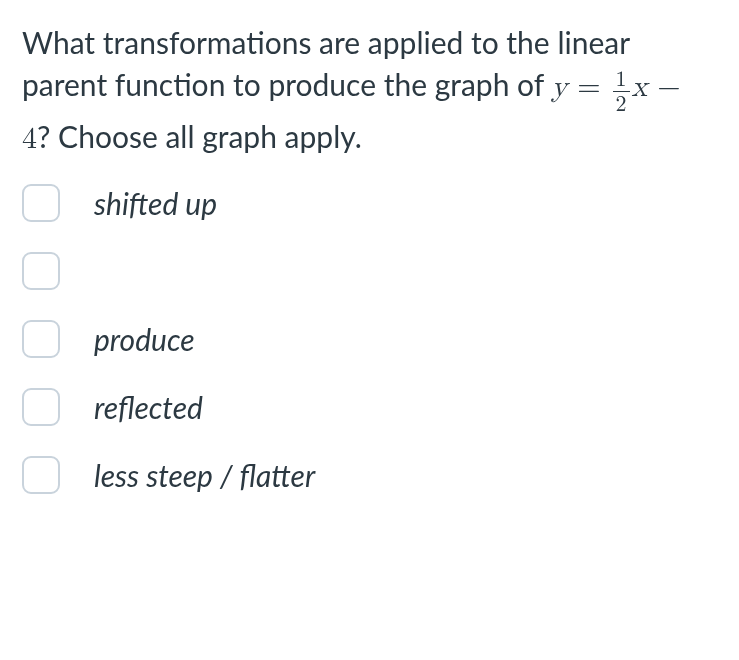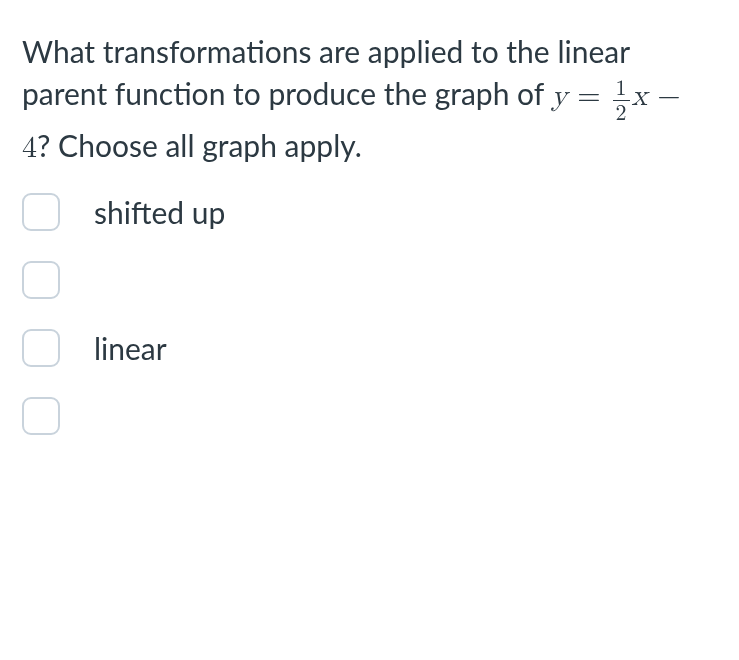--- a/index.html
+++ b/index.html
@@ -12,21 +12,21 @@
     font-family: "Lato", "Helvetica Neue", Arial, sans-serif;
     color: #2c3942;
   }
   .container {
     padding: 18px 22px 0 22px;
   }
   .question {
     font-size: 30px;
     line-height: 1.4;
     color: #2c3942;
-    margin: 12px 0 24px 0;
+    margin: 3px 0 24px 0;
   }
   .math-italic {
     font-family: "Latin Modern Math", "STIX Two Math", Cambria, "Times New Roman", serif;
     font-style: italic;
   }
   .math-upright {
     font-family: "Latin Modern Math", "STIX Two Math", Cambria, "Times New Roman", serif;
     font-style: normal;
   }
   .frac {
@@ -51,20 +51,21 @@
   .options {
     display: flex;
     flex-direction: column;
     gap: 30px;
     margin-top: 8px;
   }
   .option {
     display: flex;
     align-items: center;
     gap: 34px;
+    font-style: italic;
   }
   .checkbox {
     width: 38px;
     height: 38px;
     border: 2.5px solid #c9d3dc;
     border-radius: 9px;
     flex-shrink: 0;
     background: #fff;
     cursor: pointer;
   }
@@ -84,19 +85,24 @@
   <div class="options">
     <div class="option">
       <div class="checkbox"></div>
       <span class="option-label">shifted up</span>
     </div>
     <div class="option">
       <div class="checkbox"></div>
     </div>
     <div class="option">
       <div class="checkbox"></div>
-      <span class="option-label">linear</span>
+      <span class="option-label">produce</span>
     </div>
     <div class="option">
       <div class="checkbox"></div>
+      <span class="option-label">reflected</span>
+    </div>
+    <div class="option">
+      <div class="checkbox"></div>
+      <span class="option-label">less steep / flatter</span>
     </div>
   </div>
 </div>
 
 </body></html>

